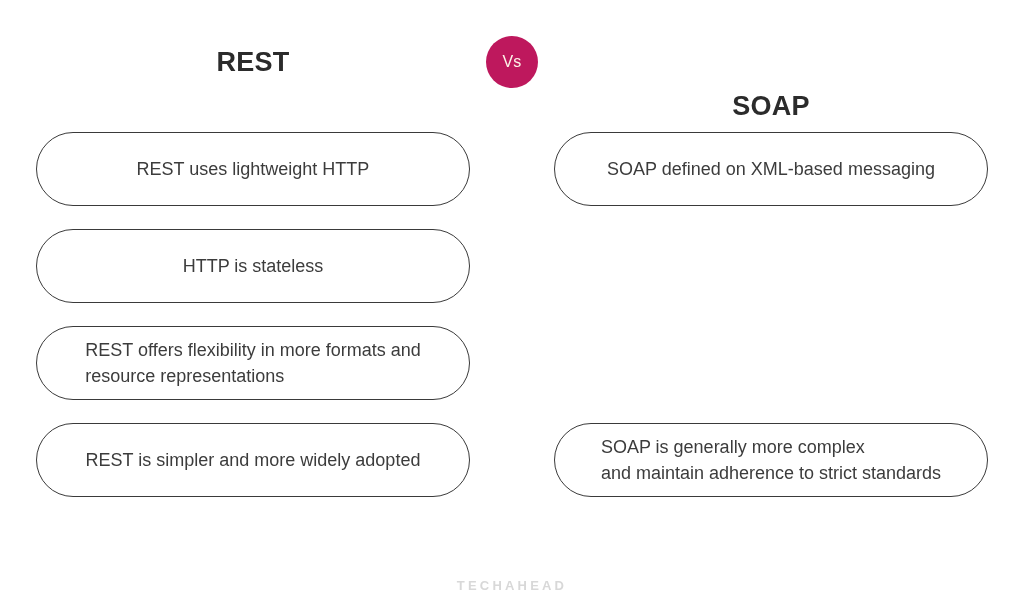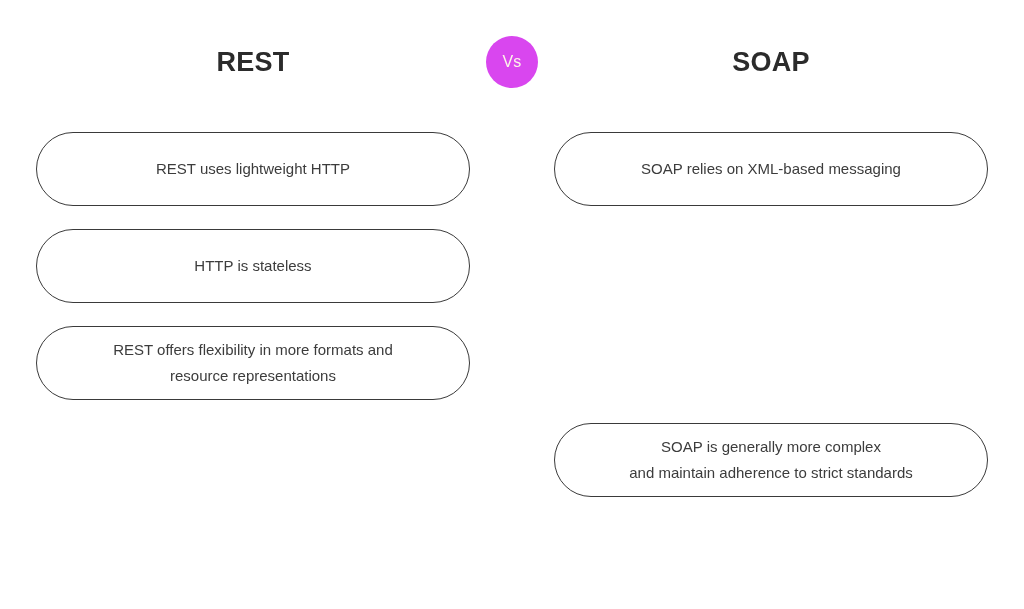--- a/index.html
+++ b/index.html
@@ -35,30 +35,30 @@
     top: 45px;
     width: 434px;
     text-align: center;
     font-size: 27px;
     font-weight: bold;
     color: #2b2b2b;
     letter-spacing: 0.3px;
     line-height: 34px;
   }
   .col-title.left  { left: 36px; }
-  .col-title.right { left: 554px; }
+  .col-title.right { left: 554px; margin-top: 44px; }
 
   .vs-badge {
     position: absolute;
     left: 486px;
     top: 36px;
     width: 52px;
     height: 52px;
     border-radius: 50%;
-    background: #d946ef;
+    background: #be185d;
     display: flex;
     align-items: center;
     justify-content: center;
   }
   .vs-badge .vs-label {
     color: #fdf4e8;
     font-size: 16px;
     font-weight: normal;
     line-height: 16px;
     letter-spacing: 0.2px;
@@ -89,24 +89,23 @@
     background: #ffffff;
     display: flex;
     align-items: center;
     justify-content: center;
     padding: 0 22px;
   }
   .pill.left  { left: 36px; }
   .pill.right { left: 554px; }
 
   .pill-text {
-    font-size: 15px;
+    font-size: 18px;
     line-height: 26px;
     color: #3c3c3c;
-    text-align: center;
     white-space: pre-line;
   }
 
   
   .watermark {
     position: absolute;
     left: 0;
     top: 578px;
     width: 1024px;
     text-align: center;
@@ -131,40 +130,44 @@
     <div class="col-title right">SOAP</div>
   </div>
 
   <div class="rows">
 
     <div class="row">
       <div class="pill left">
         <span class="pill-text">REST uses lightweight HTTP</span>
       </div>
       <div class="pill right">
-        <span class="pill-text">SOAP relies on XML-based messaging</span>
+        <span class="pill-text">SOAP defined on XML-based messaging</span>
       </div>
     </div>
 
     <div class="row">
       <div class="pill left">
         <span class="pill-text">HTTP is stateless</span>
       </div>
     </div>
 
     <div class="row">
       <div class="pill left">
         <span class="pill-text">REST offers flexibility in more formats and
 resource representations</span>
       </div>
     </div>
 
     <div class="row">
+      <div class="pill left">
+        <span class="pill-text">REST is simpler and more widely adopted</span>
+      </div>
       <div class="pill right">
         <span class="pill-text">SOAP is generally more complex
 and maintain adherence to strict standards</span>
       </div>
     </div>
 
   </div>
 
+  <div class="watermark">TECHAHEAD</div>
 
 </div>
 
 </body></html>

